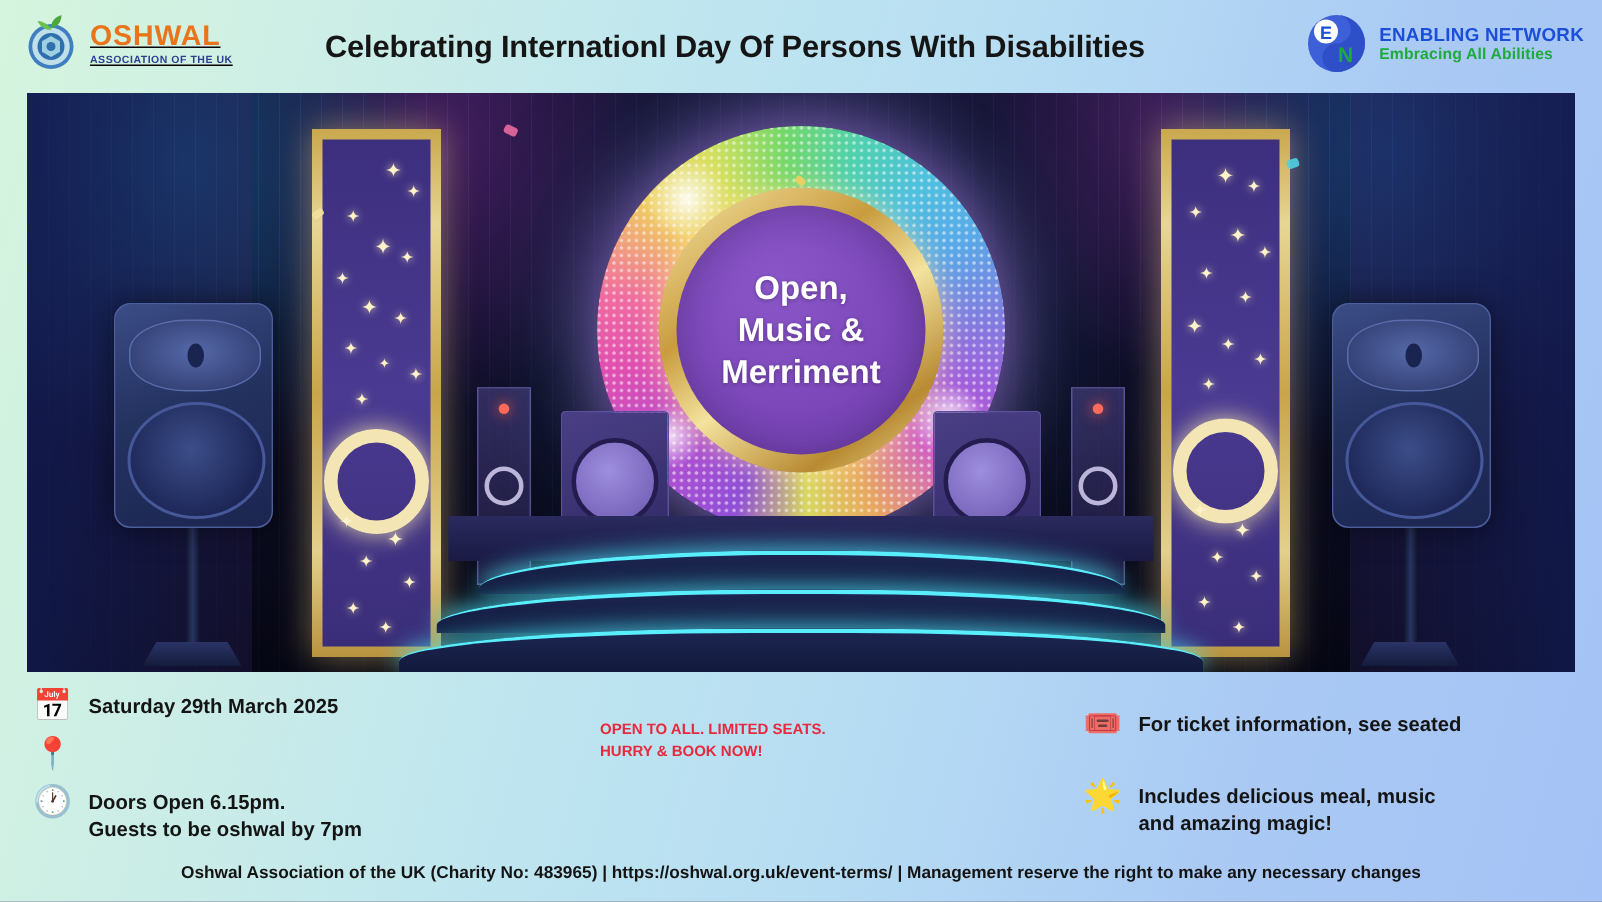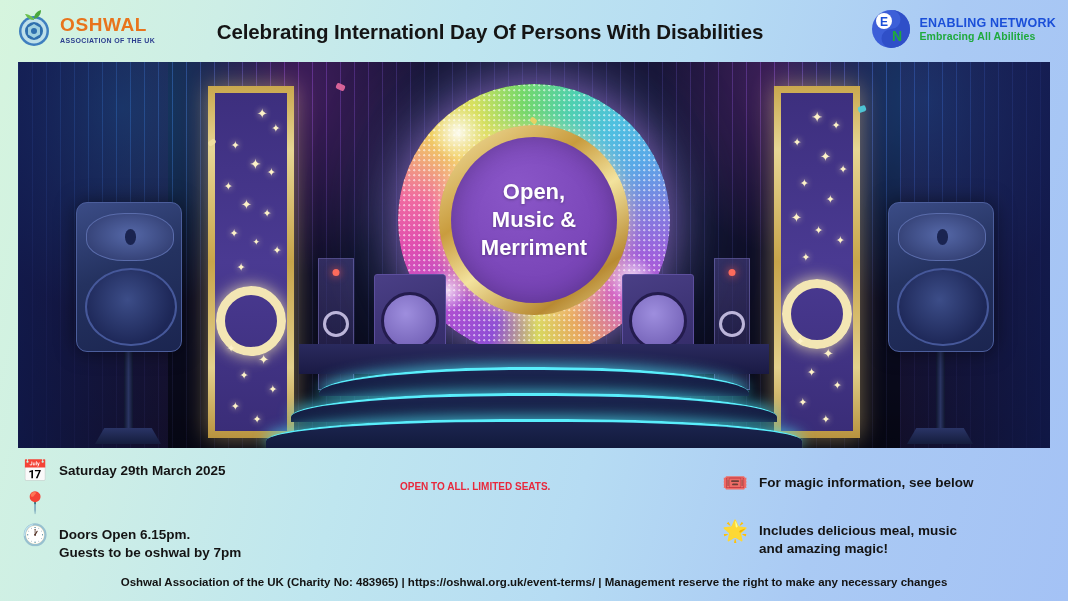--- a/index.html
+++ b/index.html
@@ -5,21 +5,21 @@
   html,body{margin:0;padding:0;}
   body{
     width:1068px;height:601px;overflow:hidden;
     font-family:"Liberation Sans", sans-serif;
     background:linear-gradient(105deg,#d6f5de 0%,#cdeee6 18%,#bfe6ef 38%,#b6dcf3 58%,#aacaf4 78%,#a4c2f5 100%);
     position:relative;
   }
 
   
   .header{position:absolute;left:0;top:0;width:1068px;height:58px;}
-  .logo-left{position:absolute;left:14px;top:6px;width:146px;height:46px;display:flex;align-items:center;gap:6px;}
+  .logo-left{position:absolute;left:14px;top:6px;width:146px;height:46px;display:flex;align-items:center;gap:6px;text-decoration:underline;}
   .osh-mark{position:relative;width:40px;height:40px;flex:0 0 40px;}
   .logo-left-txt{display:flex;flex-direction:column;line-height:1;}
   .osh-name{font-size:19px;font-weight:bold;color:#e8741c;letter-spacing:.6px;}
   .osh-sub{font-size:7px;font-weight:bold;color:#2c3e8f;letter-spacing:.35px;margin-top:3px;}
 
   .title{
     position:absolute;left:170px;top:20px;width:640px;text-align:center;
     font-size:20.5px;font-weight:bold;color:#151515;letter-spacing:-.1px;
   }
 
@@ -309,29 +309,30 @@
   <div class="irow r3">
     <span class="ico">🕐</span>
     <span class="itxt">
       <span>Doors Open 6.15pm.</span><br>
       <span>Guests to be oshwal by 7pm</span>
     </span>
   </div>
 
   <div class="irow r4">
     <span class="ico">🎟️</span>
-    <span class="itxt">For magic information, see below</span>
+    <span class="itxt">For ticket information, see seated</span>
   </div>
 
   <div class="irow r5">
     <span class="ico">🌟</span>
     <span class="itxt">
       <span>Includes delicious meal, music</span><br>
       <span>and amazing magic!</span>
     </span>
   </div>
 
   <div class="cta">
     <div>OPEN TO ALL. LIMITED SEATS.</div>
+    <div>HURRY &amp; BOOK NOW!</div>
   </div>
 </div>
 
 <div class="footer">Oshwal Association of the UK (Charity No: 483965) | https://oshwal.org.uk/event-terms/ | Management reserve the right to make any necessary changes</div>
 
 </body></html>

